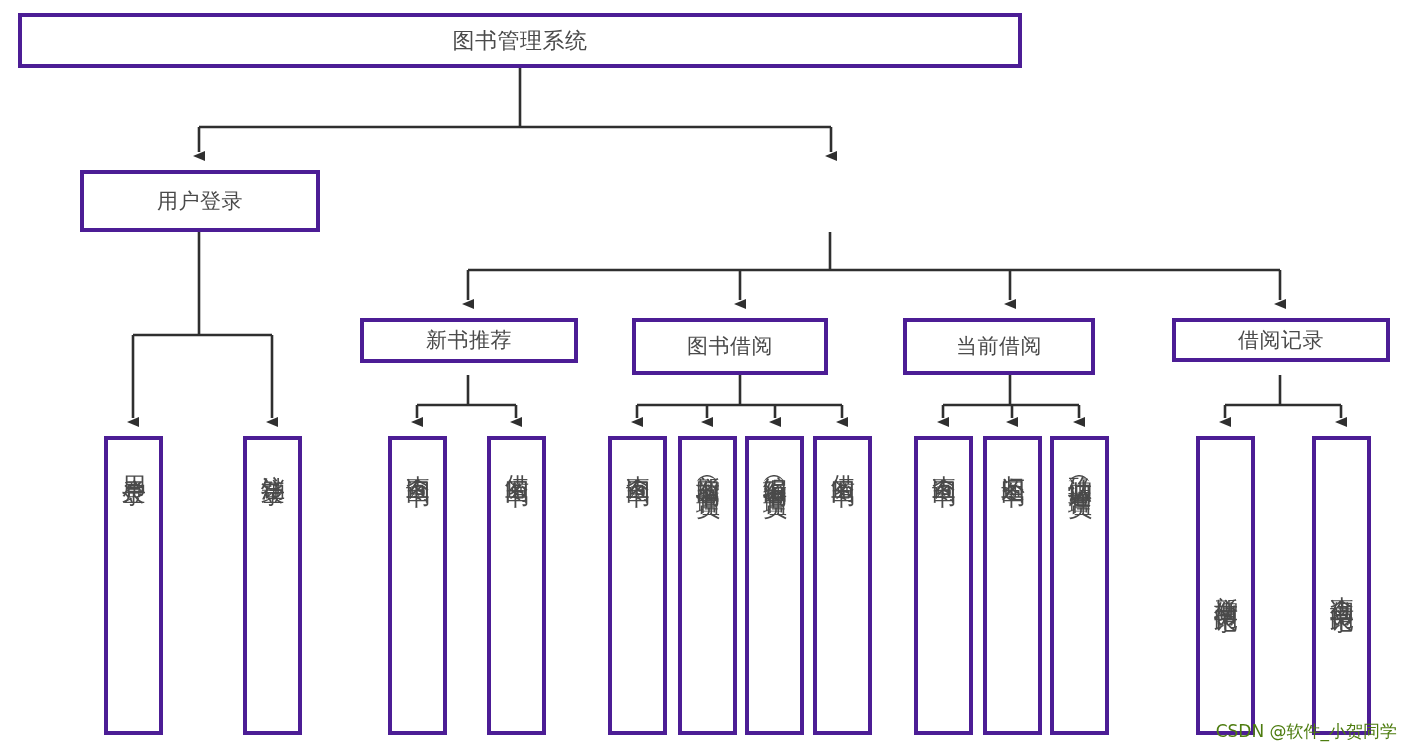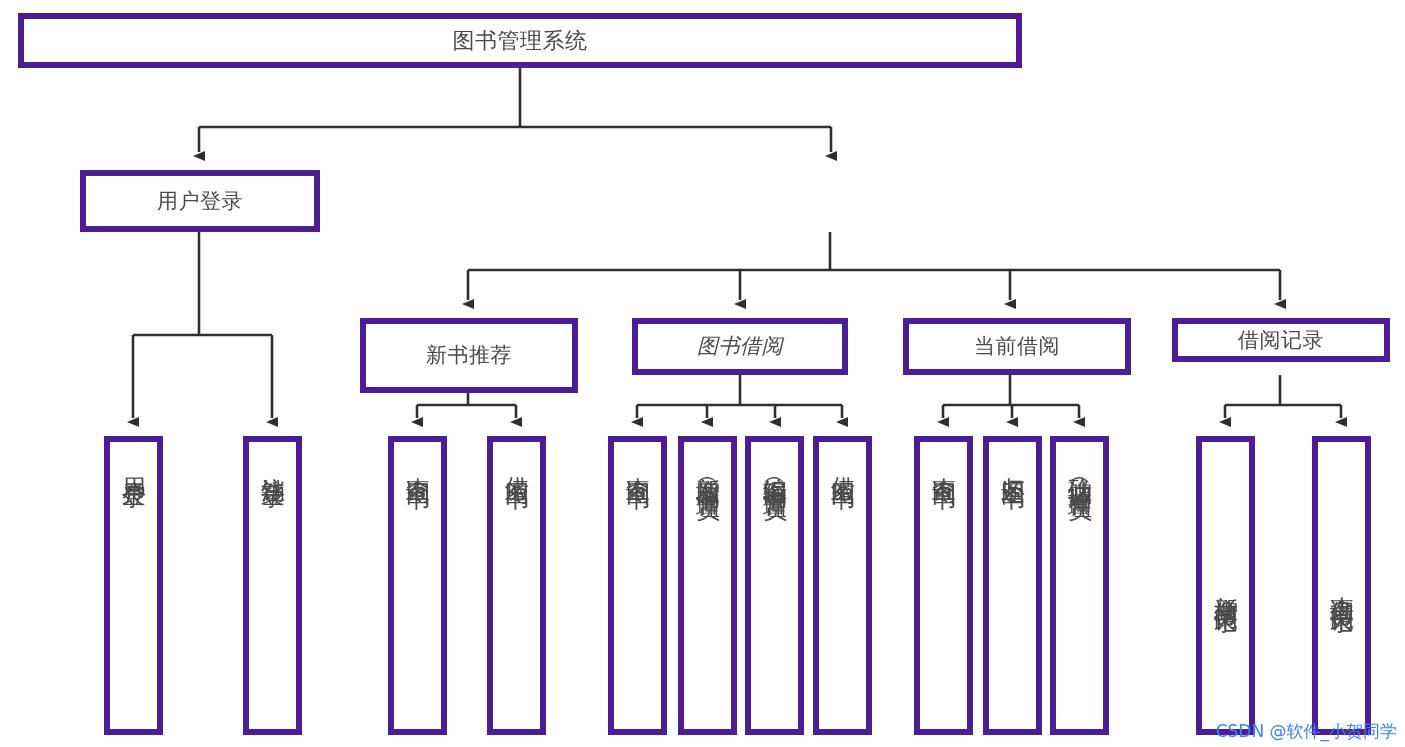--- a/index.html
+++ b/index.html
@@ -21,21 +21,21 @@
   #edges {
     position: absolute;
     left: 0;
     top: 0;
     width: 1405px;
     height: 747px;
   }
   .node {
     position: absolute;
     box-sizing: border-box;
-    border: 6px solid #4c1d95;
+    border: 4px solid #4c1d95;
     background: #ffffff;
     display: flex;
     align-items: center;
     justify-content: center;
     color: #4a4a4a;
     z-index: 2;
   }
   .node .label {
     color: #4a4a4a;
     line-height: 1.18;
@@ -66,21 +66,21 @@
   }
   .node.leaf.tall-center {
     align-items: center;
     padding-top: 0;
   }
   .watermark {
     position: absolute;
     right: 8px;
     bottom: 4px;
     font-size: 17px;
-    color: #3b82f6;
+    color: #4d7c0f;
     white-space: nowrap;
     z-index: 5;
     font-family: "DejaVu Sans", "Liberation Sans", sans-serif;
   }
 </style>
 </head>
 <body>
 
 <div id="canvas">
 
@@ -135,27 +135,27 @@
   </svg>
 
   <div class="node horiz root" style="left:18px; top:13px; width:1004px; height:55px;">
     <span class="label">图书管理系统</span>
   </div>
 
   <div class="node horiz" style="left:80px; top:170px; width:240px; height:62px;">
     <span class="label">用户登录</span>
   </div>
 
-  <div class="node horiz" style="left:360px; top:318px; width:218px; height:75px;">
+  <div class="node horiz" style="left:360px; top:318px; width:218px; height:45px;">
     <span class="label">新书推荐</span>
   </div>
-  <div class="node horiz" style="left:632px; top:318px; width:216px; height:57px;font-style:italic;">
+  <div class="node horiz" style="left:632px; top:318px; width:196px; height:57px;">
     <span class="label">图书借阅</span>
   </div>
-  <div class="node horiz" style="left:903px; top:318px; width:228px; height:57px;">
+  <div class="node horiz" style="left:903px; top:318px; width:192px; height:57px;">
     <span class="label">当前借阅</span>
   </div>
   <div class="node horiz" style="left:1172px; top:318px; width:218px; height:44px;">
     <span class="label">借阅记录</span>
   </div>
 
   <div class="node leaf" style="left:104px; top:436px; width:59px; height:299px;">
     <span class="label">用户登录</span>
   </div>
   <div class="node leaf" style="left:243px; top:436px; width:59px; height:299px;">

